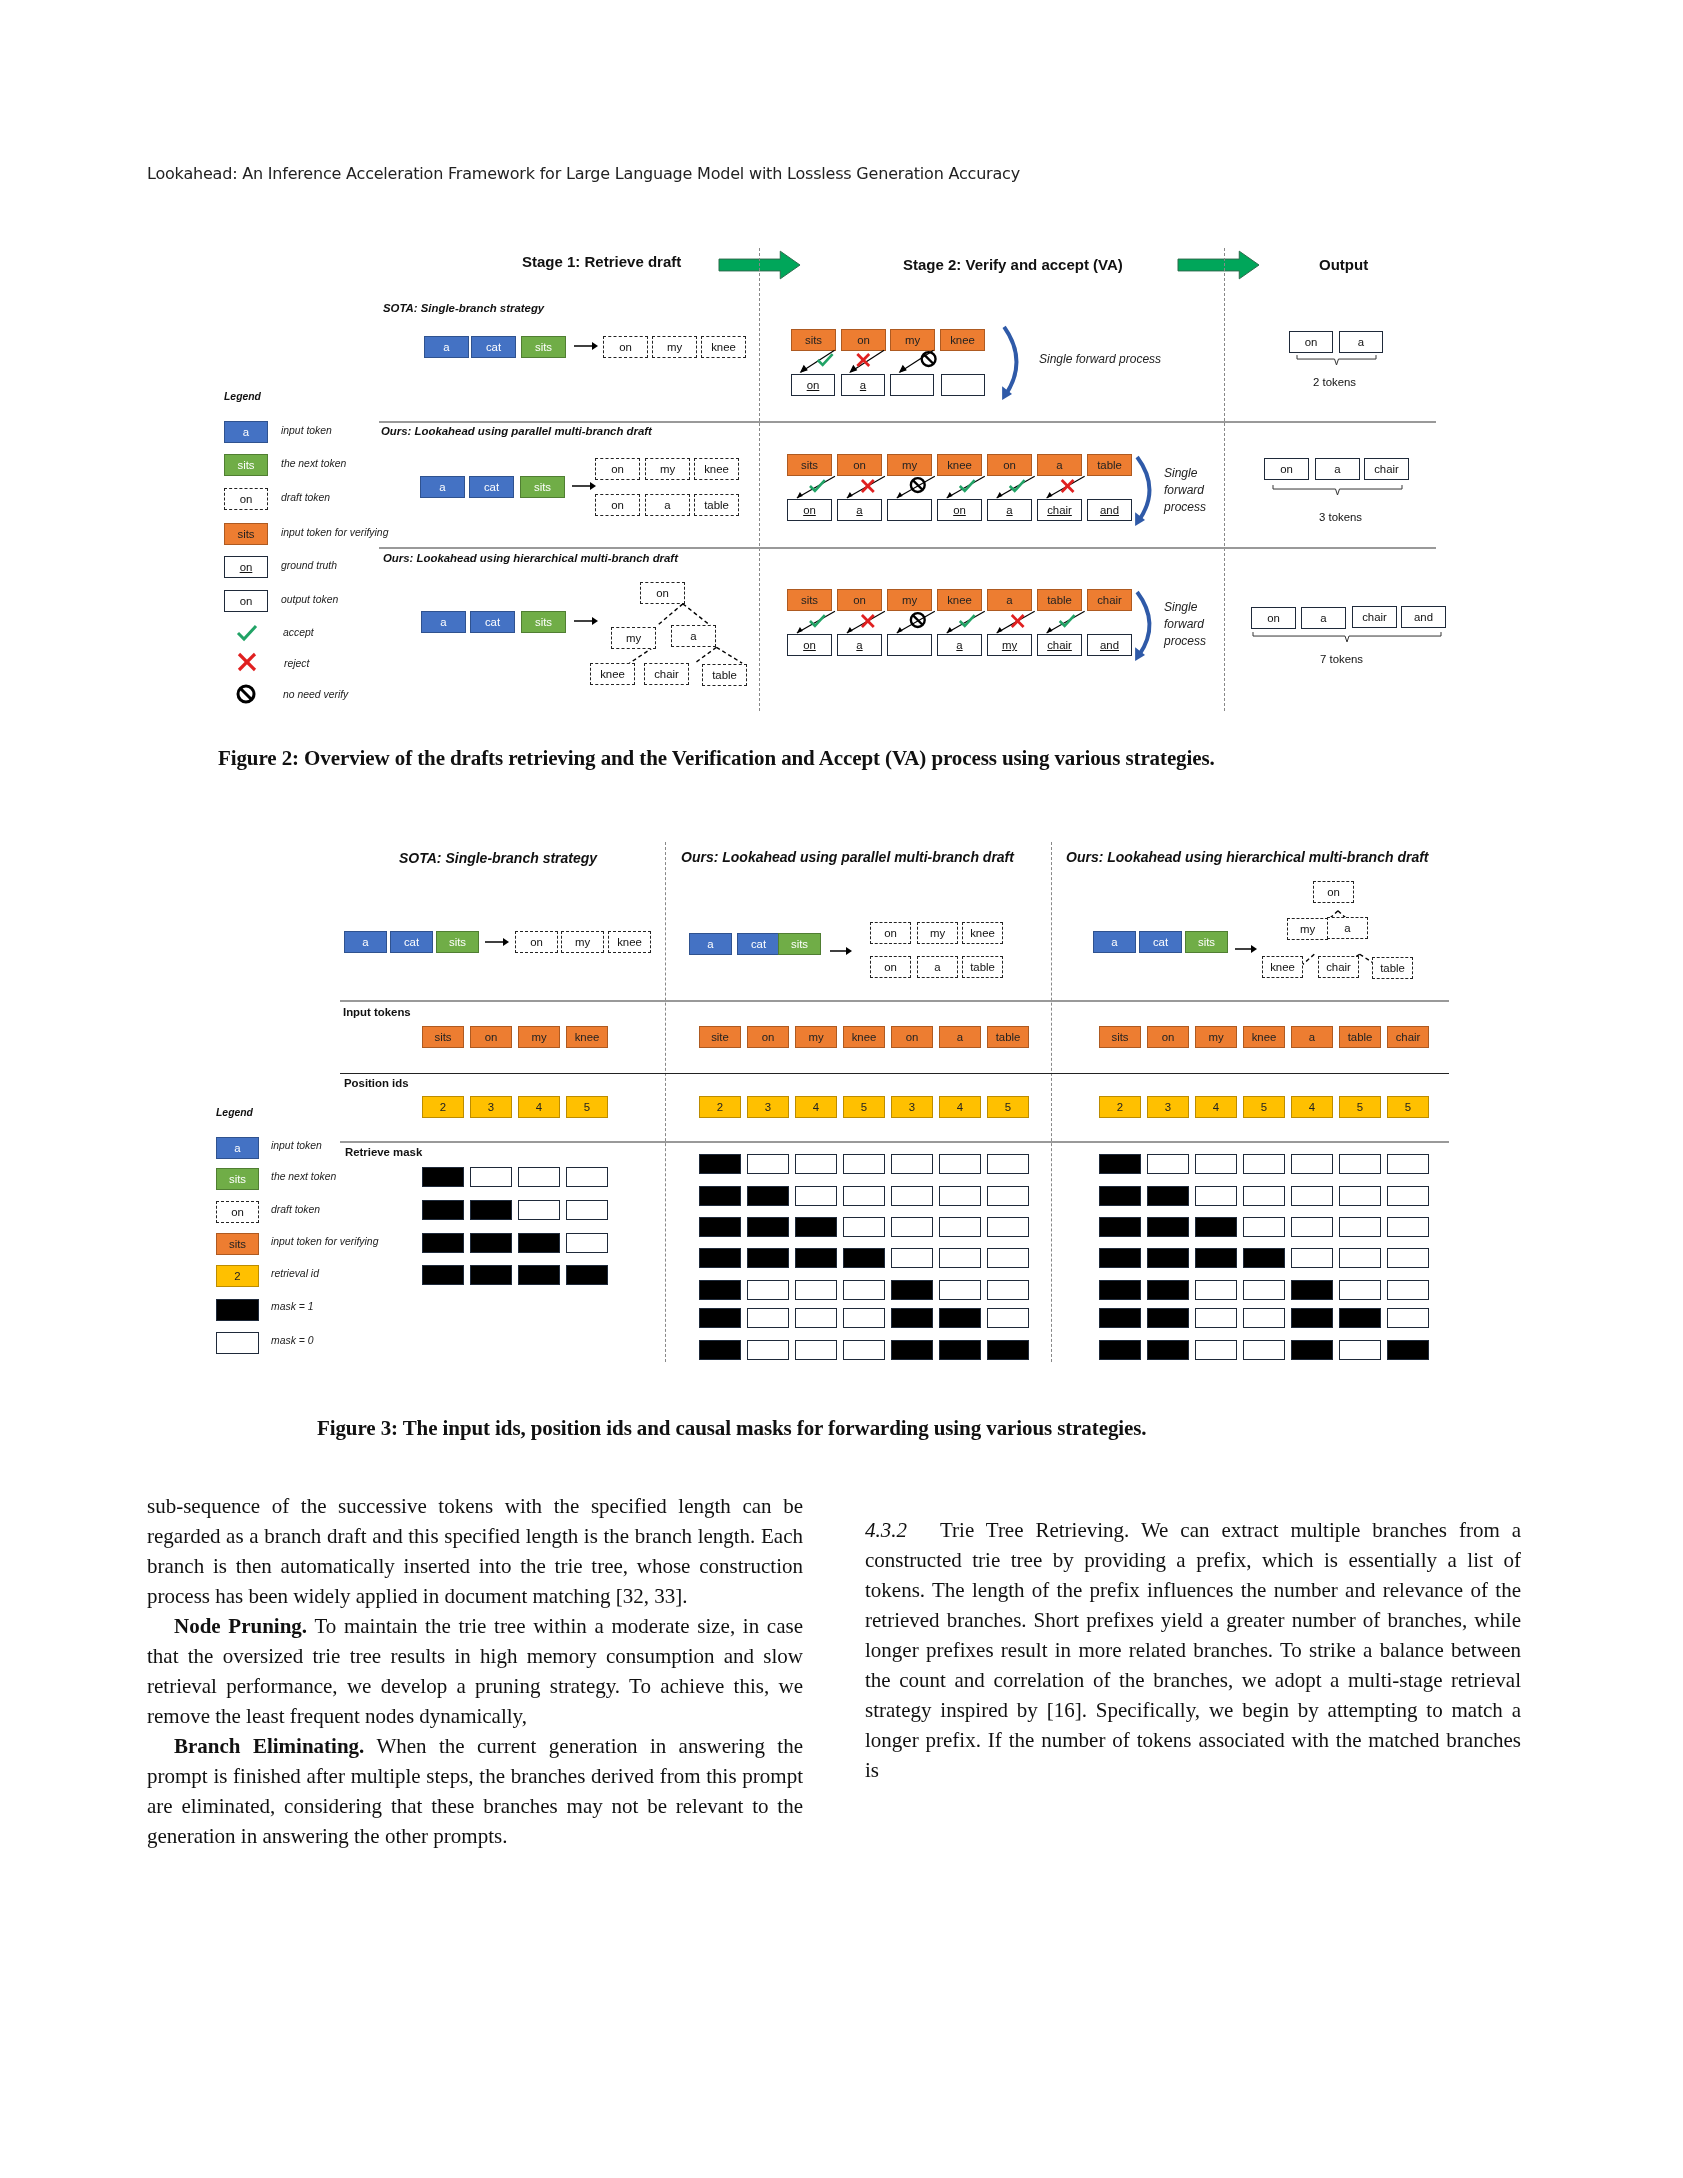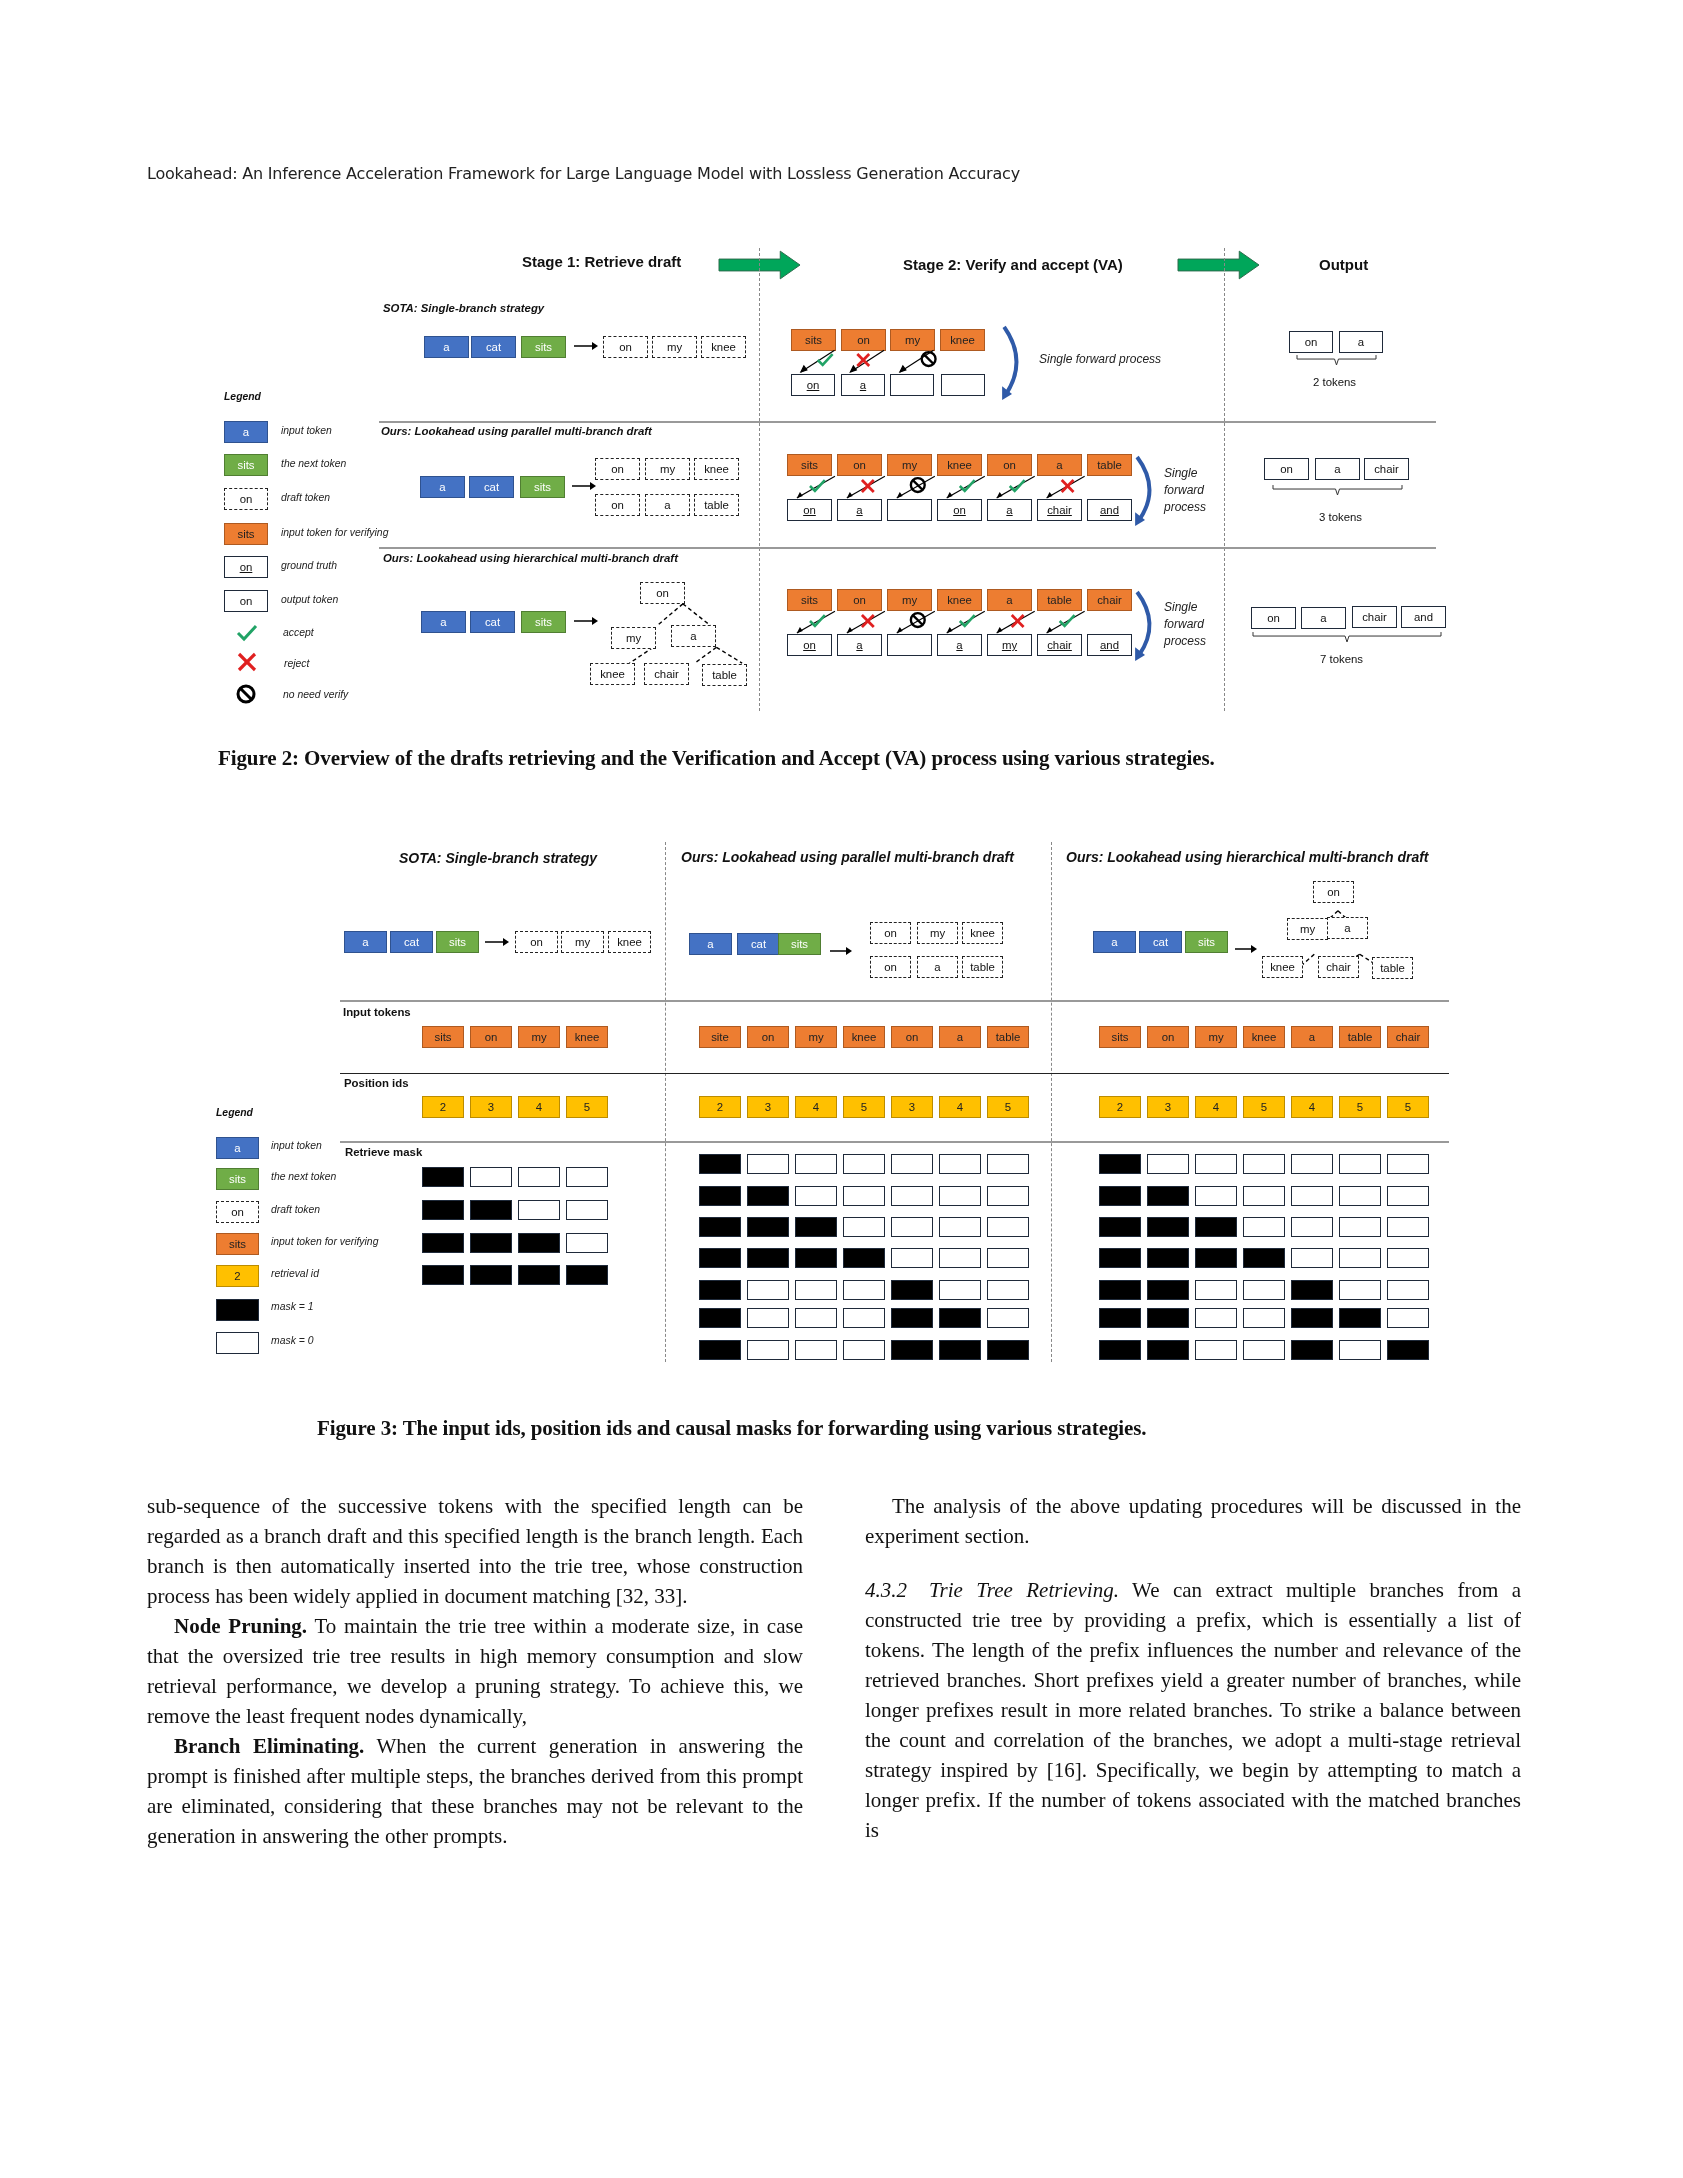--- a/index.html
+++ b/index.html
@@ -22,21 +22,21 @@
   .hline{position:absolute;height:0;border-top:2px solid #999;}
   .hline.dark{border-top:1.5px solid #222;}
   .legend-label{position:absolute;font-style:italic;font-size:10.4px;color:#222;white-space:nowrap;}
   .legend-title{position:absolute;font-style:italic;font-weight:bold;font-size:10.4px;}
   .italic-note{position:absolute;font-style:italic;font-size:12px;color:#222;line-height:17px;}
   .caption{position:absolute;font-family:"Liberation Serif",serif;font-weight:bold;font-size:21px;white-space:nowrap;letter-spacing:-0.1px;}
   .body-col{position:absolute;font-family:"Liberation Serif",serif;font-size:21px;line-height:30px;text-align:justify;color:#111;}
   .body-col p{margin:0;}
   .indent{text-indent:27px;}
   .sect-num{font-style:italic;}
-  .sect-title{font-style:italic;}
+  .sect-title{margin-left:11px;}
   .row-label{position:absolute;font-weight:bold;font-size:11.4px;white-space:nowrap;}
   .tokens-label{position:absolute;font-size:11.4px;white-space:nowrap;}
   .arrow-green{position:absolute;}
   svg{overflow:visible;}
 </style>
 </head>
 <body>
 
 <div class="abs running-head">Lookahead: An Inference Acceleration Framework for Large Language Model with Lossless Generation Accuracy</div>
 
@@ -579,16 +579,15 @@
 
   <div class="caption" style="left:317px;top:1416px;">Figure 3: The input ids, position ids and causal masks for forwarding using various strategies.</div>
 </div>
 
 <div class="body-col" style="left:147px;top:1491px;width:656px;">
   <p>sub-sequence of the successive tokens with the specified length can be regarded as a branch draft and this specified length is the branch length. Each branch is then automatically inserted into the trie tree, whose construction process has been widely applied in document matching [32, 33].</p>
   <p class="indent"><b>Node Pruning.</b><span> To maintain the trie tree within a moderate size, in case that the oversized trie tree results in high memory consumption and slow retrieval performance, we develop a pruning strategy. To achieve this, we remove the least frequent nodes dynamically,</span></p>
   <p class="indent"><b>Branch Eliminating.</b><span> When the current generation in answering the prompt is finished after multiple steps, the branches derived from this prompt are eliminated, considering that these branches may not be relevant to the generation in answering the other prompts.</span></p>
 </div>
 <div class="body-col" style="left:865px;top:1491px;width:656px;">
-  <p class="indent">The analysis of the above updating procedures will be discussed in the experiment section.</p>
   <p style="margin-top:24px;"><span class="sect-num">4.3.2</span><span style="display:inline-block;width:22px;"></span><span class="sect-title">Trie Tree Retrieving.</span><span> We can extract multiple branches from a constructed trie tree by providing a prefix, which is essentially a list of tokens. The length of the prefix influences the number and relevance of the retrieved branches. Short prefixes yield a greater number of branches, while longer prefixes result in more related branches. To strike a balance between the count and correlation of the branches, we adopt a multi-stage retrieval strategy inspired by [16]. Specifically, we begin by attempting to match a longer prefix. If the number of tokens associated with the matched branches is</span></p>
 </div>
 
 
 </body></html>

